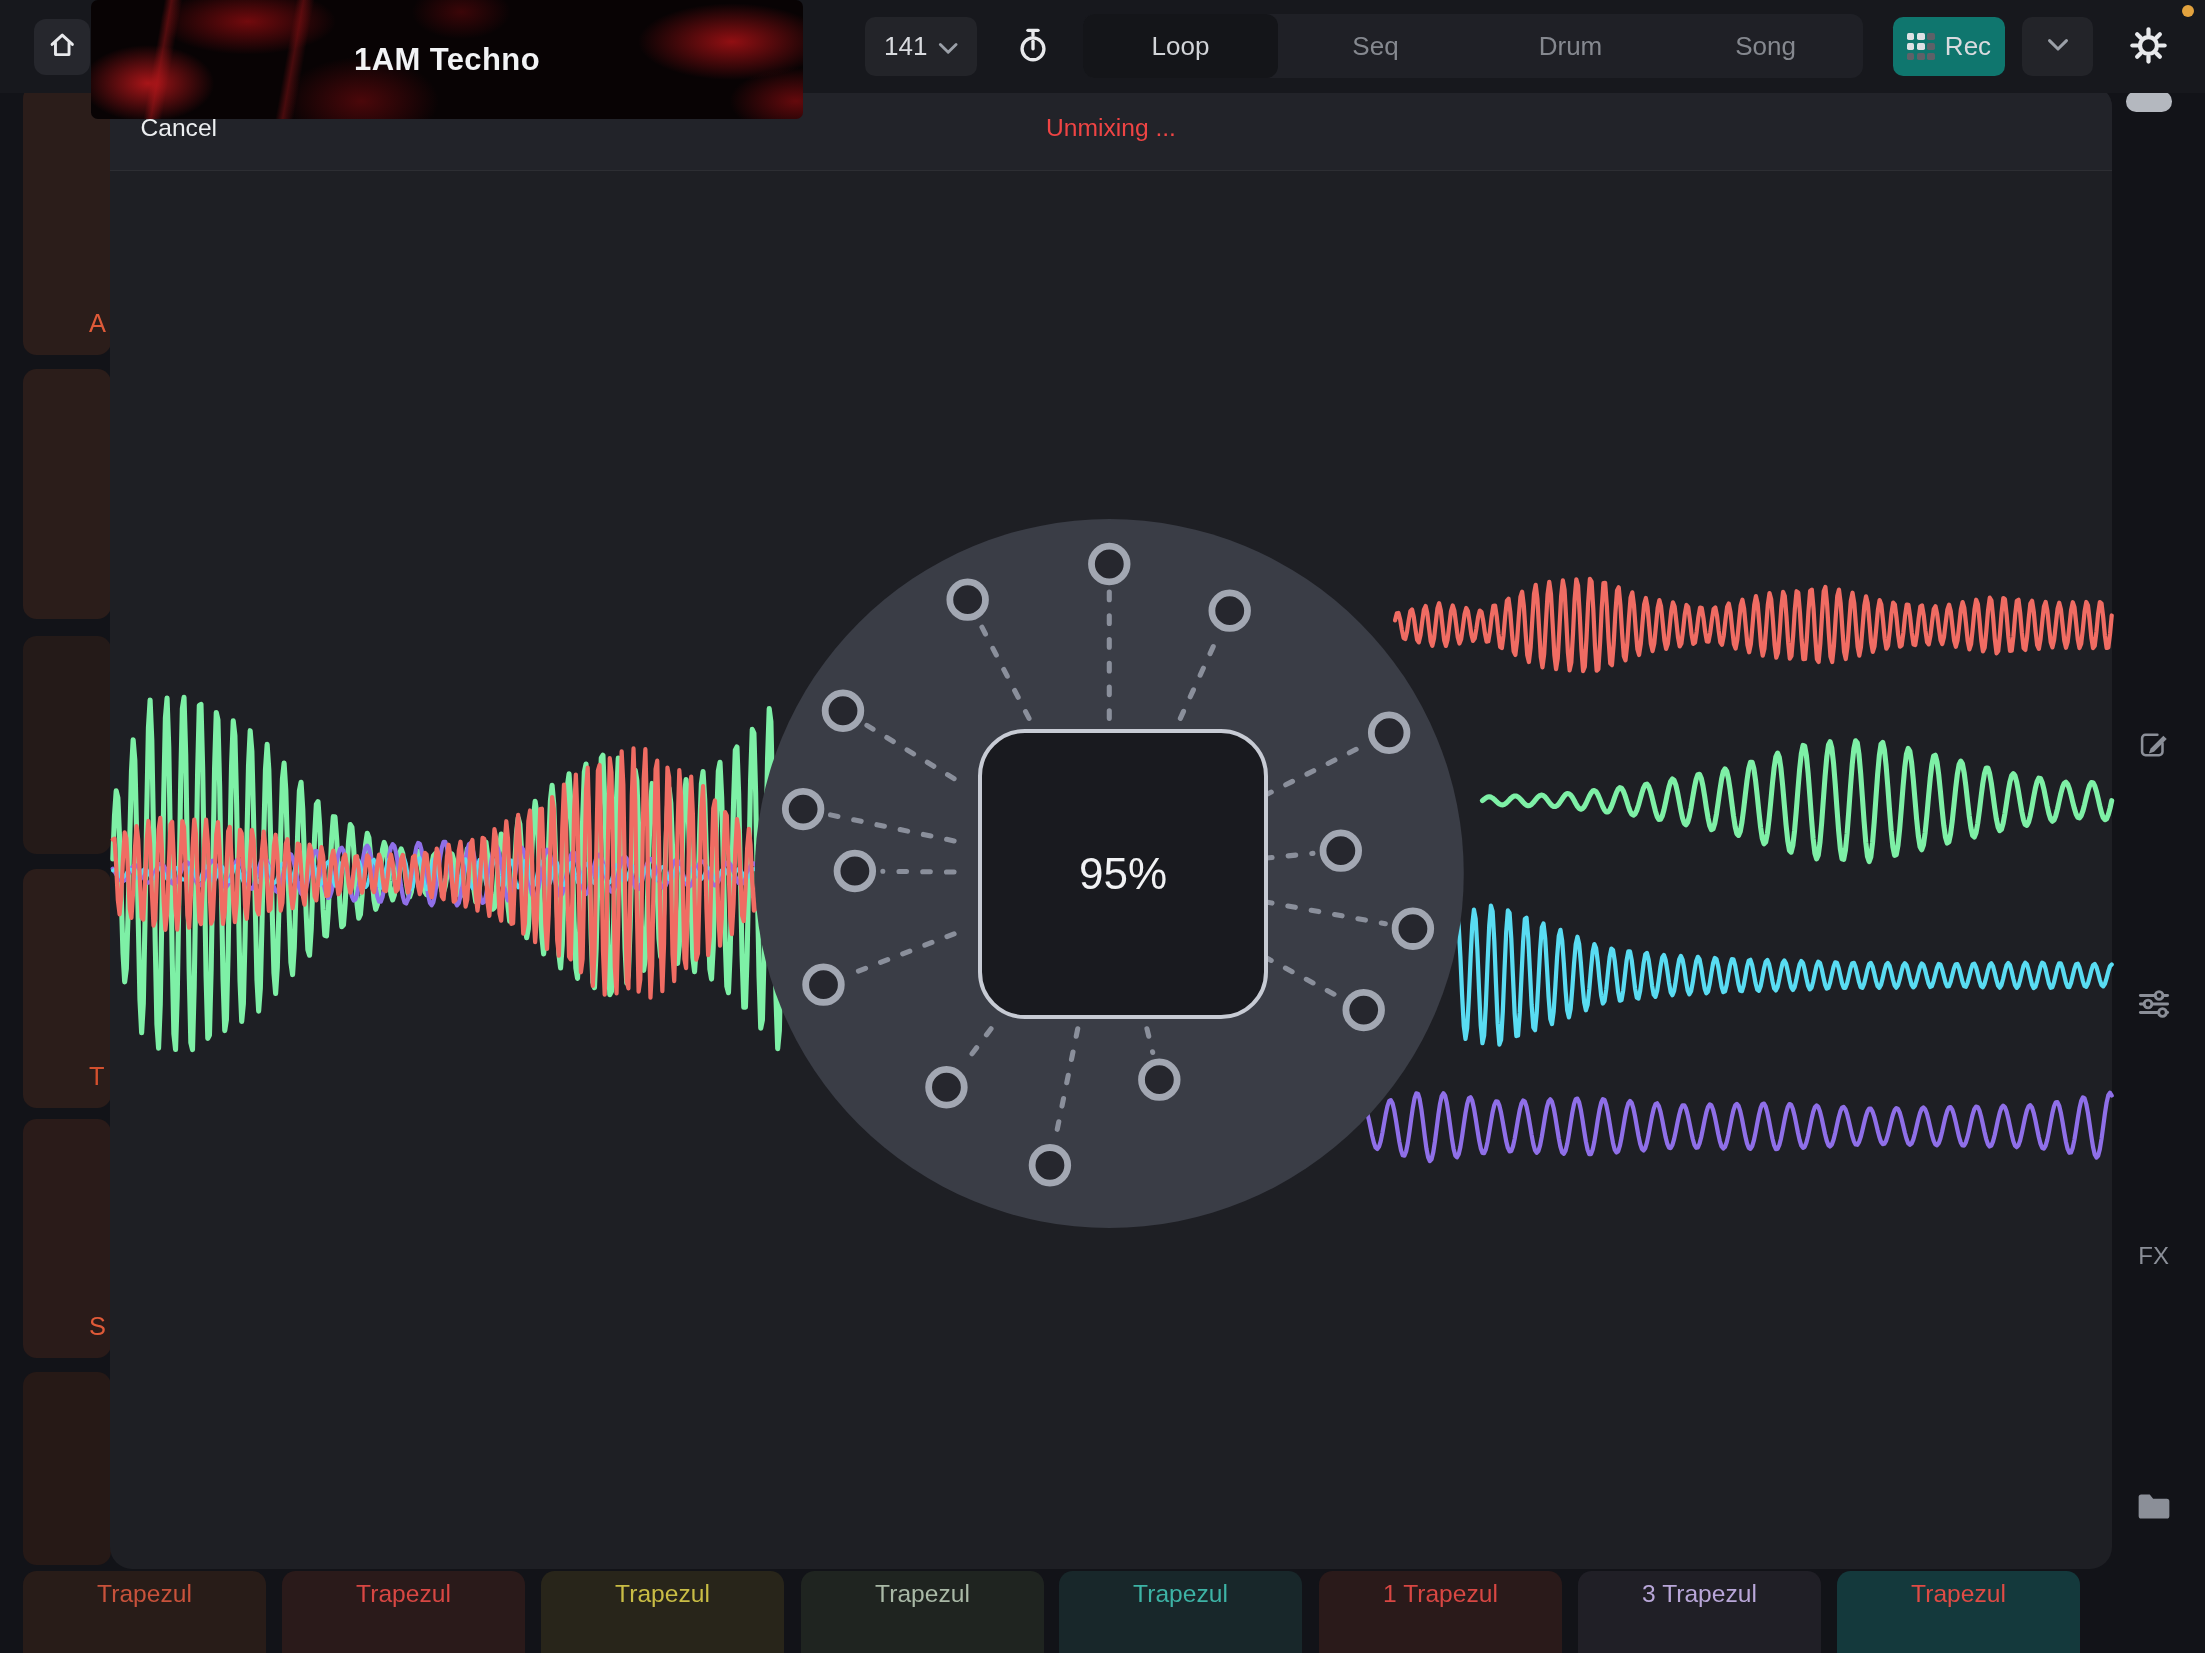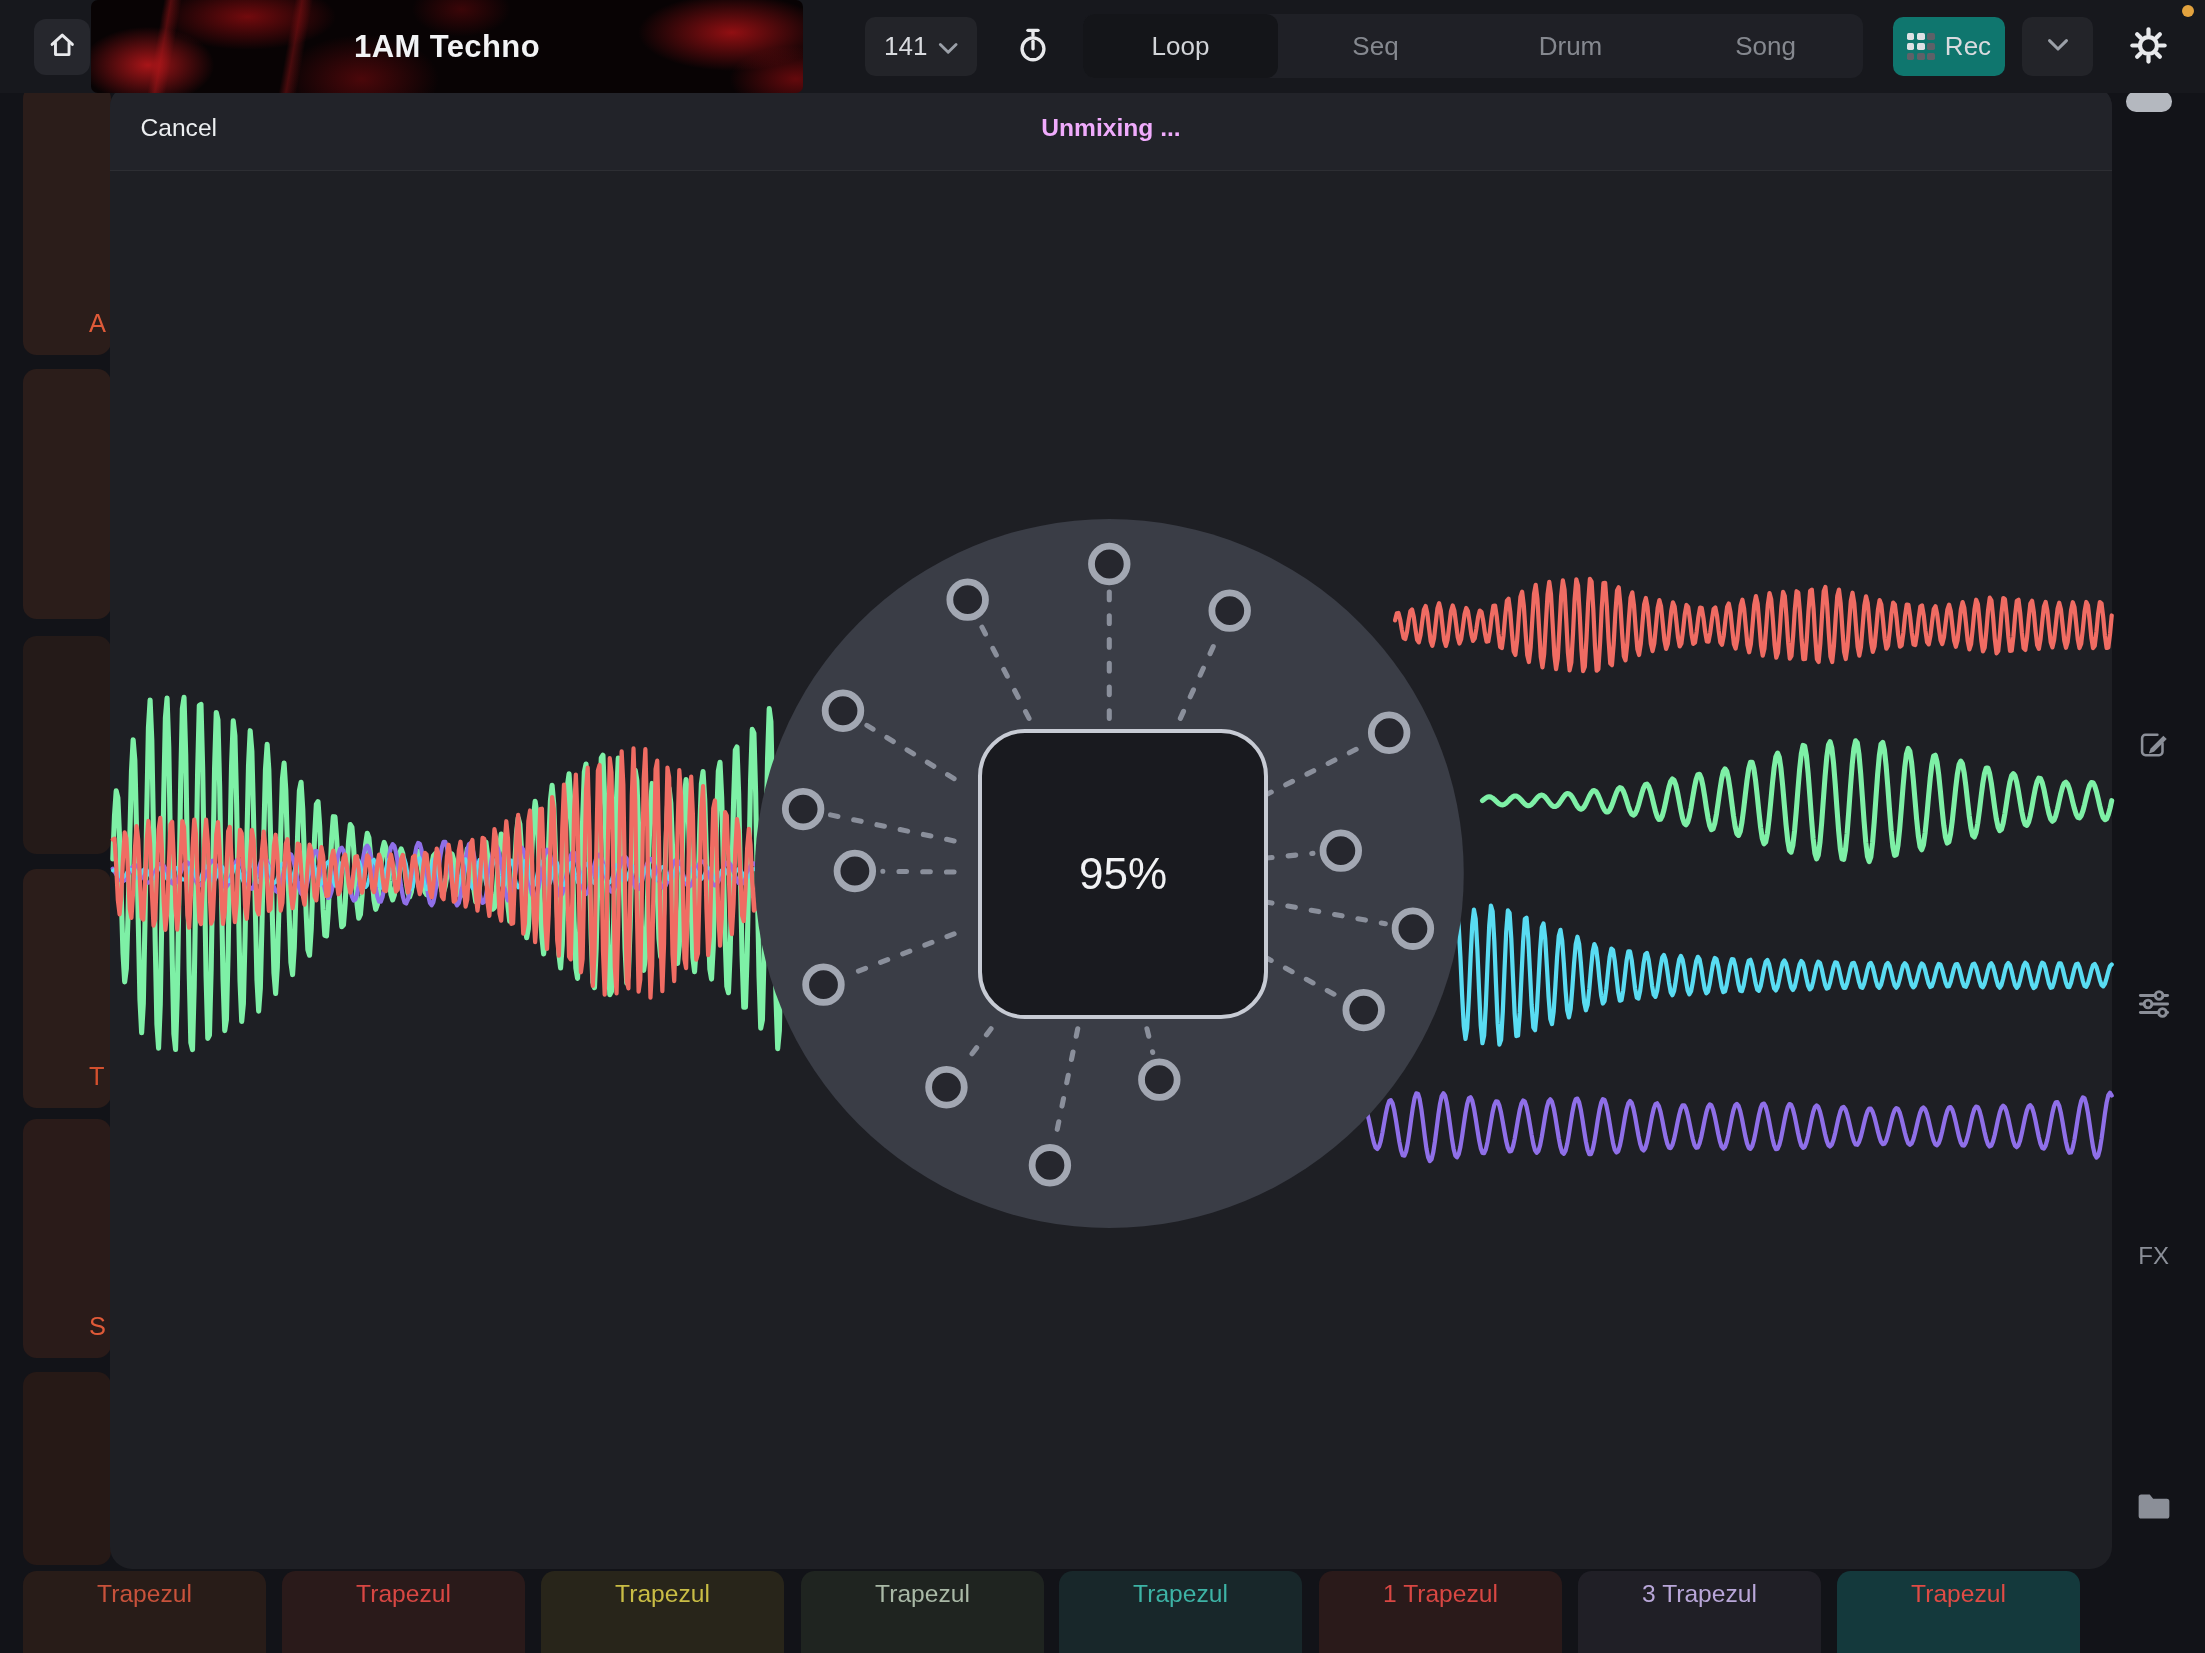--- a/index.html
+++ b/index.html
@@ -9,21 +9,21 @@
     font-family:"Liberation Sans","DejaVu Sans",sans-serif;
   }
   button{background:none;border:none;padding:0;margin:0;font:inherit;color:inherit;cursor:pointer}
   .c{display:flex;align-items:center;justify-content:center}
 
   
   .topbar{position:absolute;left:0;top:0;width:2205px;height:93px;background:#17181d;z-index:10}
   .topbar > *{position:absolute}
   .home-btn{left:34px;top:18.7px;width:56px;height:56px;background:#26272d;border-radius:12px}
   .banner{
-    left:91px;top:0;width:712px;height:93px;border-radius:6.8px;
+    left:91px;top:0;width:712px;height:119px;border-radius:6.8px;
     background:
       radial-gradient(102px 59px at 8% 70%, rgba(196,24,28,0.85), transparent 65%),
       radial-gradient(136px 51px at 22% 18%, rgba(150,12,16,0.75), transparent 65%),
       radial-gradient(119px 68px at 38% 85%, rgba(120,10,14,0.6), transparent 65%),
       radial-gradient(76px 42px at 52% 10%, rgba(110,8,12,0.5), transparent 65%),
       radial-gradient(144px 59px at 90% 35%, rgba(180,18,22,0.8), transparent 65%),
       radial-gradient(102px 51px at 99% 85%, rgba(140,12,16,0.7), transparent 65%),
       linear-gradient(100deg, transparent 10%, rgba(220,30,34,0.35) 11%, transparent 12.5%, transparent 28%, rgba(220,30,34,0.3) 29%, transparent 30.5%),
       #080304;
   }
@@ -54,21 +54,21 @@
   .side-btn{position:absolute;left:10.2px;width:63px;height:63px;color:#8b8f98}
   .side-edit{top:622px}
   .side-sliders{top:881px}
   .side-fx{top:1131px;font-size:24px;font-weight:500}
   .side-folder{top:1383px}
 
   
   .modal{position:absolute;left:110px;top:85px;width:2002px;height:1484px;background:#1e1f24;border-radius:22px;z-index:1}
   .modal-header{position:absolute;left:0;top:0;width:100%;height:85px;background:#222329;border-radius:22px 22px 0 0;border-bottom:0.8px solid rgba(255,255,255,0.05)}
   .cancel-btn{position:absolute;left:30.5px;top:0;height:85px;display:flex;align-items:center;font-size:24.6px;color:#eceef0;z-index:2}
-  .modal-title{position:absolute;left:0;top:0;width:100%;height:85px;display:flex;align-items:center;justify-content:center;font-size:24.6px;font-weight:700;color:#f0abfc}
+  .modal-title{position:absolute;left:0;top:0;width:100%;height:85px;display:flex;align-items:center;justify-content:center;font-size:24.6px;font-weight:400;color:#ef4444}
 
   
   #viz-svg{position:absolute;left:0;top:0;z-index:2;pointer-events:none}
   .center-square{
     position:absolute;left:964px;top:729px;width:290px;height:290px;box-sizing:border-box;
     border:4.2px solid #c7cbd4;border-radius:47px;background:#191a1f;z-index:3;
     display:flex;align-items:center;justify-content:center;font-size:44px;color:#f1f2f4;font-weight:400;margin-left:14px;
   }
 </style>
 </head>

